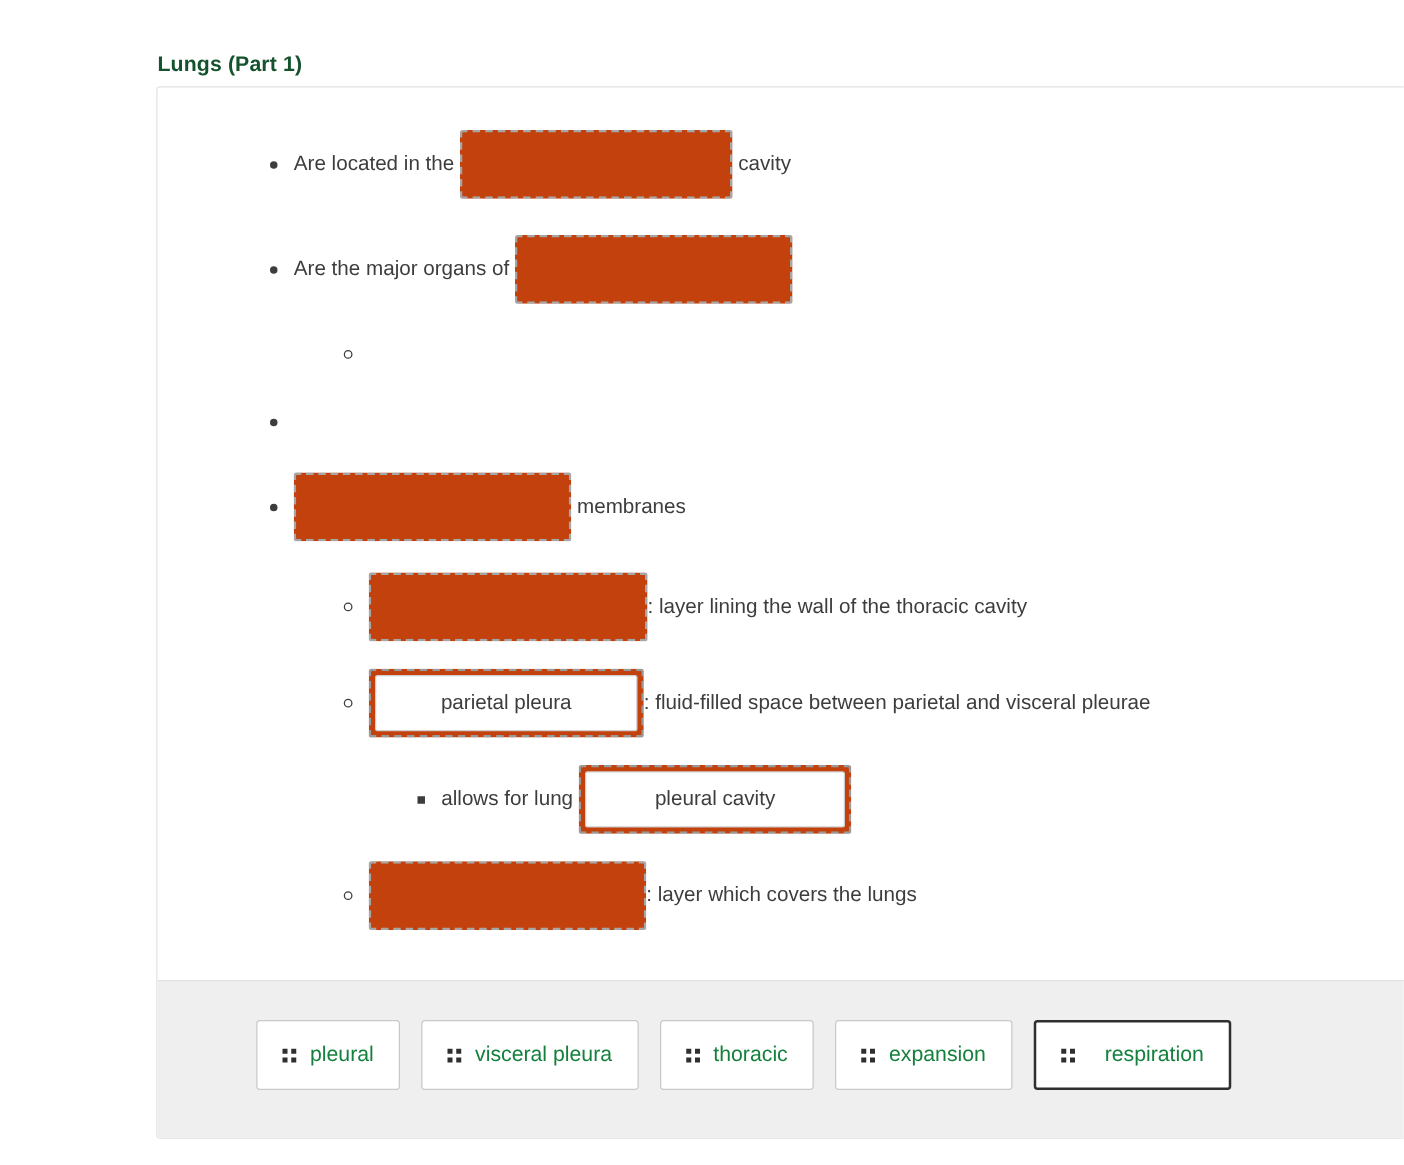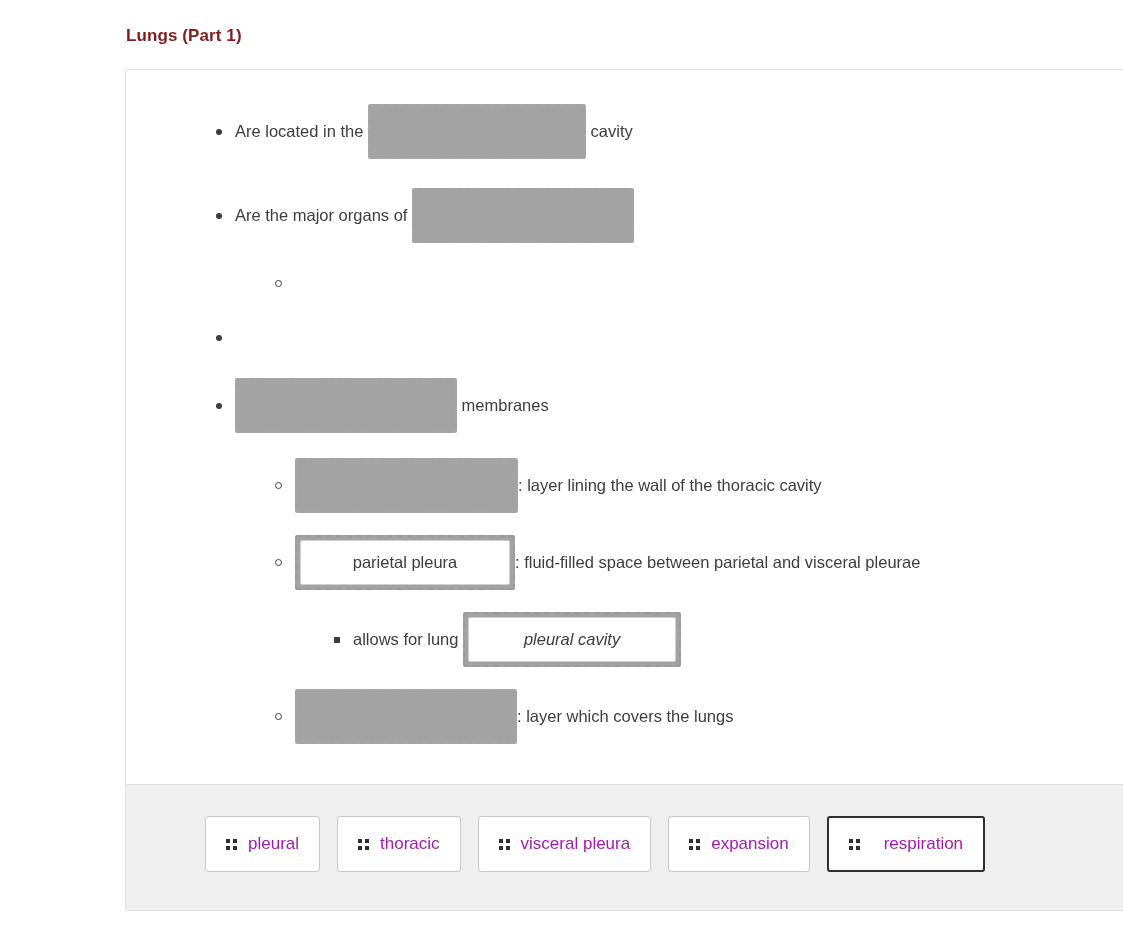--- a/index.html
+++ b/index.html
@@ -18,24 +18,24 @@
   #page {
     position: relative;
     width: 1123px;
     height: 932px;
   }
 
   
   .page-title {
     position: absolute;
     left: 126px;
-    top: 26px;
+    top: 42px;
     font-size: 17px;
     font-weight: bold;
-    color: #7f1d1d;
+    color: #14532d;
     letter-spacing: .1px;
   }
 
   
   .card {
     position: absolute;
     left: 125px;
     top: 69px;
     width: 1040px;            
     border: 1px solid #e2e2e2;
@@ -109,25 +109,25 @@
   
   .slot {
     flex: none;
     display: inline-flex;
     align-items: center;
     justify-content: center;
     box-sizing: border-box;
     border: 2px dashed #a6a6a6;
     border-radius: 2px;
     height: 55px;
-    background: #a3a3a3;
+    background: #c2410c;
     position: relative;
   }
   .slot.empty  { }
-  .slot.w-218  { width: 218px; font-style: italic; }
+  .slot.w-218  { width: 218px; }
   .slot.w-222  { width: 222px; }
   .slot.w-223  { width: 223px; }
   .slot.w-220  { width: 220px; }
   .slot.filled {
     border-color: #9a9a9a;
   }
 
   
   .chip {
     position: absolute;
@@ -158,21 +158,21 @@
   .token {
     display: inline-flex;
     align-items: center;
     gap: 11px;
     background: #ffffff;
     border: 1px solid #c9c9c9;
     border-radius: 3px;
     padding: 0 20px;
     height: 56px;
     font-size: 17px;
-    color: #a21caf;
+    color: #15803d;
     cursor: grab;
     white-space: nowrap;
     box-sizing: border-box;
   }
   .token.selected {
     border: 2.5px solid #2f2f2f;
     gap: 24px;
   }
   
   .handle {
@@ -276,38 +276,38 @@
           </span>
           <span>pleural</span>
         </div>
         <div class="token">
           <span class="handle">
             <i></i>
             <i></i>
             <i></i>
             <i></i>
           </span>
+          <span>visceral pleura</span>
+        </div>
+        <div class="token">
+          <span class="handle">
+            <i></i>
+            <i></i>
+            <i></i>
+            <i></i>
+          </span>
           <span>thoracic</span>
         </div>
         <div class="token">
           <span class="handle">
             <i></i>
             <i></i>
             <i></i>
             <i></i>
           </span>
-          <span>visceral pleura</span>
-        </div>
-        <div class="token">
-          <span class="handle">
-            <i></i>
-            <i></i>
-            <i></i>
-            <i></i>
-          </span>
           <span>expansion</span>
         </div>
         <div class="token selected">
           <span class="handle">
             <i></i>
             <i></i>
             <i></i>
             <i></i>
           </span>
           <span>respiration</span>

